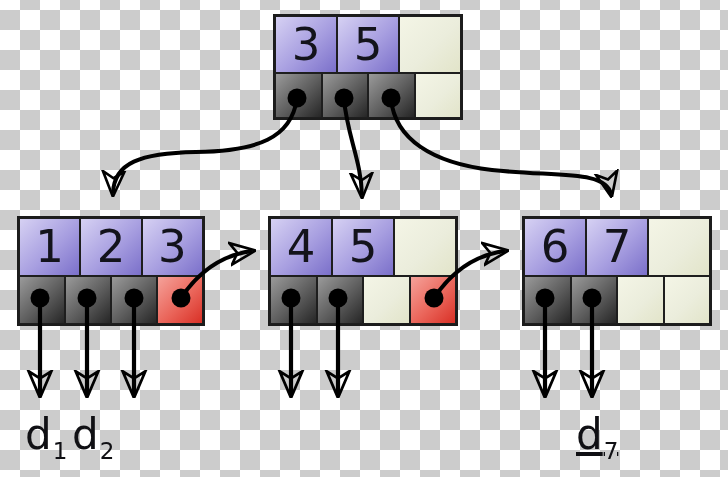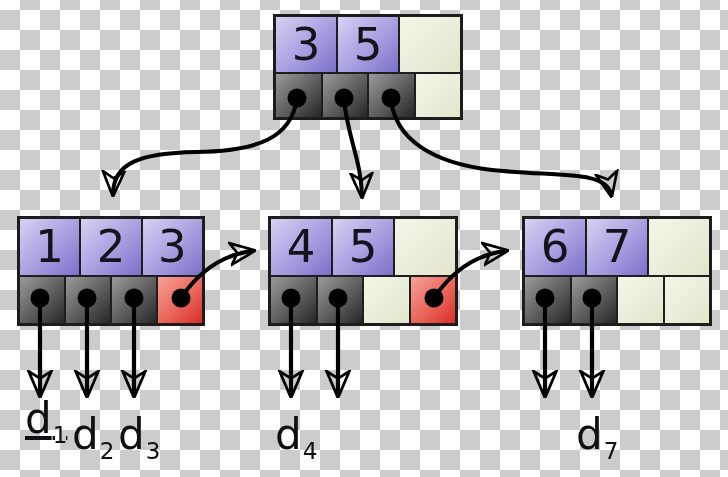--- a/index.html
+++ b/index.html
@@ -113,25 +113,23 @@
       <div class="cell empty"></div>
     </div>
     <div class="row" style="flex:50 0 0;">
       <div class="cell ptr"></div>
       <div class="cell ptr"></div>
       <div class="cell empty"></div>
       <div class="cell empty"></div>
     </div>
   </div>
 
-  <div class="leaf" style="left:25px;top:398px;text-decoration:underline;"><span>d</span><span class="sub">1</span></div>
+  <div class="leaf" style="left:25px;top:414px;"><span>d</span><span class="sub">1</span></div>
   <div class="leaf" style="left:72px;top:414px;"><span>d</span><span class="sub">2</span></div>
-  <div class="leaf" style="left:118px;top:414px;"><span>d</span><span class="sub">3</span></div>
-  <div class="leaf" style="left:275px;top:414px;"><span>d</span><span class="sub">4</span></div>
-  <div class="leaf" style="left:576px;top:414px;"><span>d</span><span class="sub">7</span></div>
+  <div class="leaf" style="left:576px;top:414px;text-decoration:underline;"><span>d</span><span class="sub">7</span></div>
 
   <svg id="arrows" width="728" height="477" viewBox="0 0 728 477">
     <defs>
       <marker id="ah" viewBox="0 0 10 10" refX="8.6" refY="5" markerWidth="6.6" markerHeight="6.6" orient="auto-start-reverse">
         <path d="M0.4,0.9 L10,5 L0.4,9.1 L3,5 Z" fill="#000" stroke="none"></path>
       </marker>
     </defs>
 
     <path stroke-width="4" d="M297,99 C291,138 258,151 196,152 C140,153 114,163 113,193" marker-end="url(#ah)"></path>
     <path stroke-width="4" d="M344,99 C347,135 361,160 362,195" marker-end="url(#ah)"></path>

